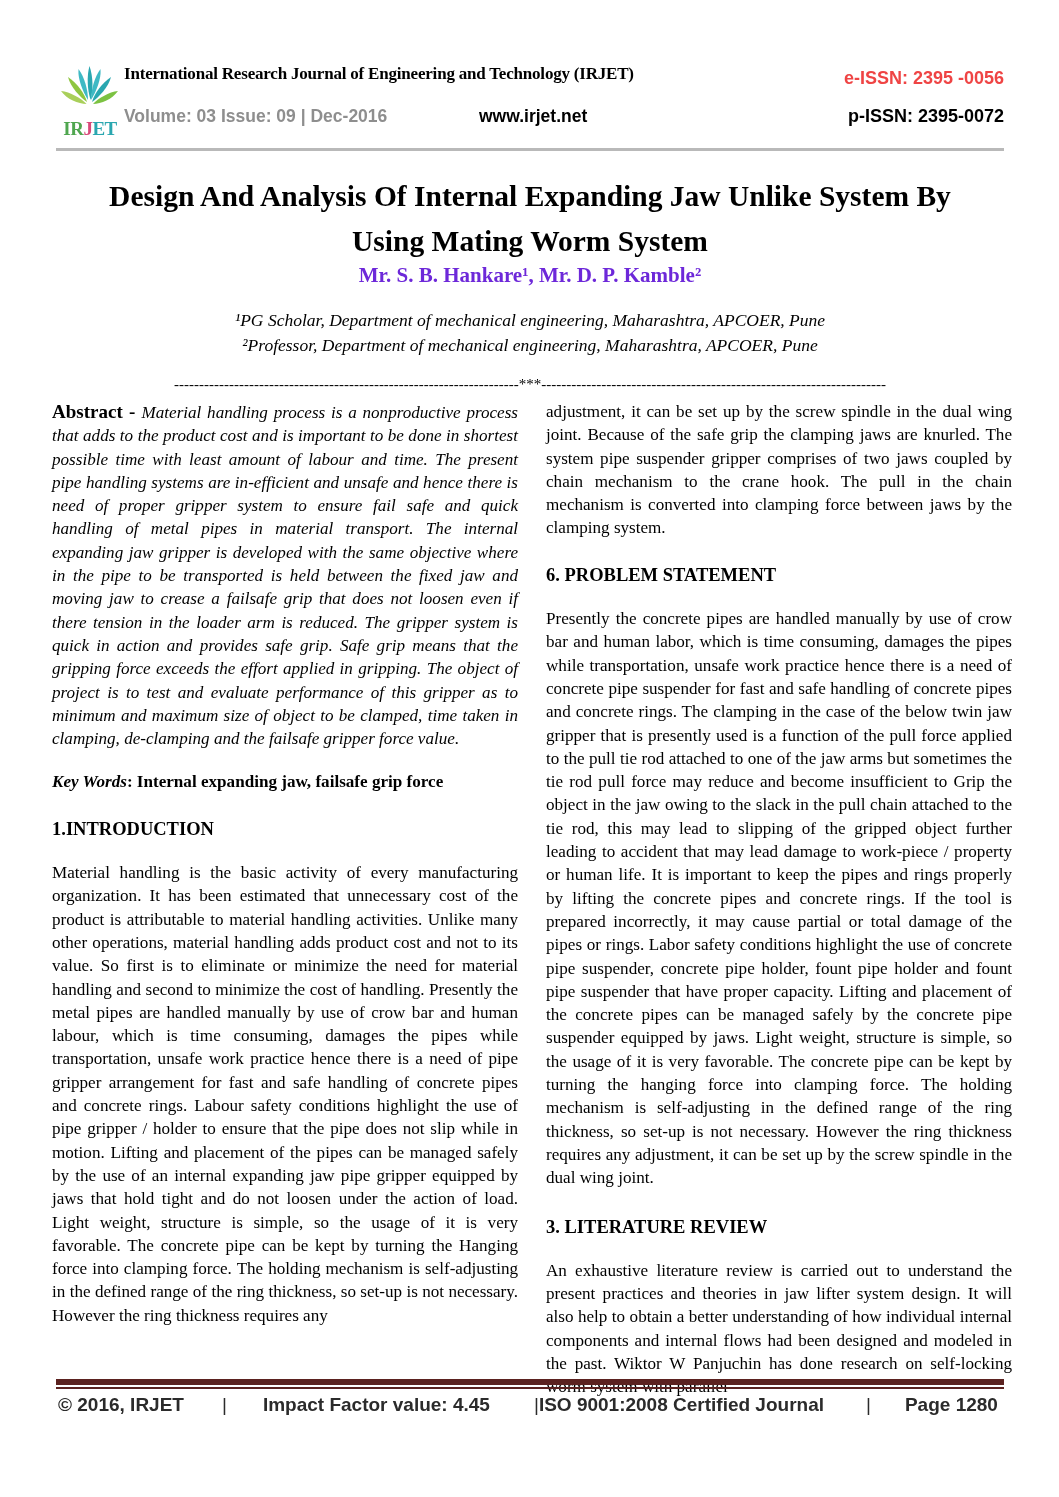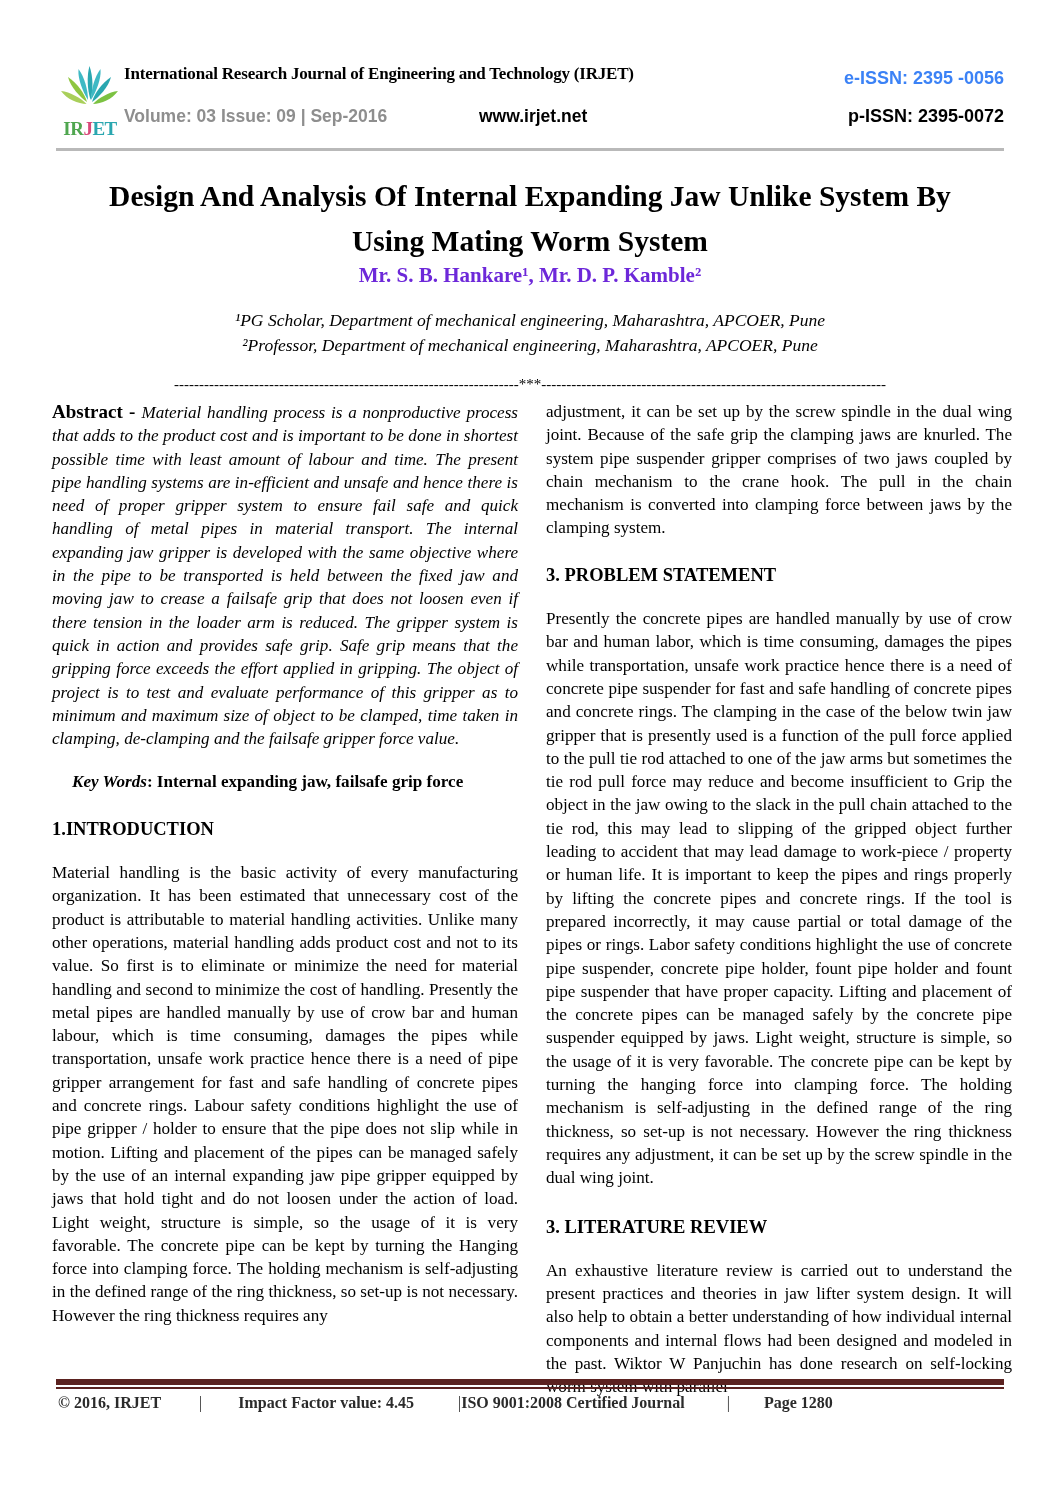--- a/index.html
+++ b/index.html
@@ -80,21 +80,21 @@
     color: #000;
   }
   .hdr-eissn {
     position: absolute;
     right: 0;
     top: 6px;
     font-family: "Liberation Sans", sans-serif;
     font-weight: bold;
     font-size: 18px;
     white-space: nowrap;
-    color: #3b82f6;
+    color: #ef4444;
   }
   .hdr-row2 {
     position: absolute;
     left: 68px;
     top: 42px;
     width: 880px;
     height: 32px;
   }
   .hdr-volume {
     position: absolute;
@@ -203,21 +203,21 @@
 
   .para { margin: 0 0 0 0; text-align: justify; }
   .para.italic { font-style: italic; }
   .abstract-lead { font-weight: bold; font-style: normal; font-size: 19px; }
 
   .keywords {
     margin-top: 20px;
     font-weight: bold;
     text-align: left;
   }
-  .keywords .kw-label { font-style: italic; margin-left: 20px; }
+  .keywords .kw-label { font-style: italic; }
 
   .sec-head {
     font-family: "Liberation Serif", serif;
     font-weight: bold;
     font-size: 18.5px;
     margin-top: 24px;
     margin-bottom: 20px;
     text-align: left;
   }
   .sec-head.tight-top { margin-top: 26px; }
@@ -239,23 +239,23 @@
     width: 948px;
     height: 2px;
     background: #5b2220;
   }
   .footer {
     position: absolute;
     left: 56px;
     top: 1394px;
     width: 948px;
     height: 34px;
-    font-family: Liberation Serif, serif;
-    font-weight: bold;
-    font-size: 16px;
+    font-family: Liberation Sans, sans-serif;
+    font-weight: bold;
+    font-size: 19px;
     color: #2b2b2b;
   }
   .footer-inner {
     display: flex;
     align-items: center;
     white-space: nowrap;
   }
   .footer-item { display: inline-block; }
   .footer-sep {
     display: inline-block;
@@ -291,21 +291,21 @@
         <span class="ir">IR</span><span class="j">J</span><span class="et">ET</span>
       </div>
     </div>
 
     <div class="hdr-row1">
       <div class="hdr-title">International Research Journal of Engineering and Technology (IRJET)</div>
       <div class="hdr-eissn">e-ISSN: 2395 -0056</div>
     </div>
 
     <div class="hdr-row2">
-      <div class="hdr-volume">Volume: 03 Issue: 09 | Sep-2016</div>
+      <div class="hdr-volume">Volume: 03 Issue: 09 | Dec-2016</div>
       <div class="hdr-web">www.irjet.net</div>
       <div class="hdr-pissn">p-ISSN: 2395-0072</div>
     </div>
   </div>
   <div class="hdr-rule"></div>
 
   <div class="paper-title">
     <span>Design And Analysis Of Internal Expanding Jaw Unlike System By</span><br>
     <span>Using Mating Worm System</span>
   </div>
@@ -325,21 +325,21 @@
     <p class="para keywords"><span class="kw-label">Key Words</span><span>: Internal expanding jaw, failsafe grip force</span></p>
 
     <div class="sec-head">1.INTRODUCTION</div>
 
     <p class="para body-para">Material handling is the basic activity of every manufacturing organization. It has been estimated that unnecessary cost of the product is attributable to material handling activities. Unlike many other operations, material handling adds product cost and not to its value. So first is to eliminate or minimize the need for material handling and second to minimize the cost of handling. Presently the metal pipes are handled manually by use of crow bar and human labour, which is time consuming, damages the pipes while transportation, unsafe work practice hence there is a need of pipe gripper arrangement for fast and safe handling of concrete pipes and concrete rings. Labour safety conditions highlight the use of pipe gripper / holder to ensure that the pipe does not slip while in motion. Lifting and placement of the pipes can be managed safely by the use of an internal expanding jaw pipe gripper equipped by jaws that hold tight and do not loosen under the action of load. Light weight, structure is simple, so the usage of it is very favorable. The concrete pipe can be kept by turning the Hanging force into clamping force. The holding mechanism is self-adjusting in the defined range of the ring thickness, so set-up is not necessary. However the ring thickness requires any</p>
   </div>
 
   <div class="col col-right">
     <p class="para">adjustment, it can be set up by the screw spindle in the dual wing joint. Because of the safe grip the clamping jaws are knurled. The system pipe suspender gripper comprises of two jaws coupled by chain mechanism to the crane hook. The pull in the chain mechanism is converted into clamping force between jaws by the clamping system.</p>
 
-    <div class="sec-head">3. PROBLEM STATEMENT</div>
+    <div class="sec-head">6. PROBLEM STATEMENT</div>
 
     <p class="para body-para">Presently the concrete pipes are handled manually by use of crow bar and human labor, which is time consuming, damages the pipes while transportation, unsafe work practice hence there is a need of concrete pipe suspender for fast and safe handling of concrete pipes and concrete rings. The clamping in the case of the below twin jaw gripper that is presently used is a function of the pull force applied to the pull tie rod attached to one of the jaw arms but sometimes the tie rod pull force may reduce and become insufficient to Grip the object in the jaw owing to the slack in the pull chain attached to the tie rod, this may lead to slipping of the gripped object further leading to accident that may lead damage to work-piece / property or human life. It is important to keep the pipes and rings properly by lifting the concrete pipes and concrete rings. If the tool is prepared incorrectly, it may cause partial or total damage of the pipes or rings. Labor safety conditions highlight the use of concrete pipe suspender, concrete pipe holder, fount pipe holder and fount pipe suspender that have proper capacity. Lifting and placement of the concrete pipes can be managed safely by the concrete pipe suspender equipped by jaws. Light weight, structure is simple, so the usage of it is very favorable. The concrete pipe can be kept by turning the hanging force into clamping force. The holding mechanism is self-adjusting in the defined range of the ring thickness, so set-up is not necessary. However the ring thickness requires any adjustment, it can be set up by the screw spindle in the dual wing joint.</p>
 
     <div class="sec-head tight-top"> 3. LITERATURE REVIEW</div>
 
     <p class="para body-para">An exhaustive literature review is carried out to understand the present practices and theories in jaw lifter system design. It will also help to obtain a better understanding of how individual internal components and internal flows had been designed and modeled in the past. Wiktor W Panjuchin has done research on self-locking worm system with parallel</p>
   </div>
 
   <div class="footer-rule-a"></div>
   <div class="footer-rule-b"></div>

